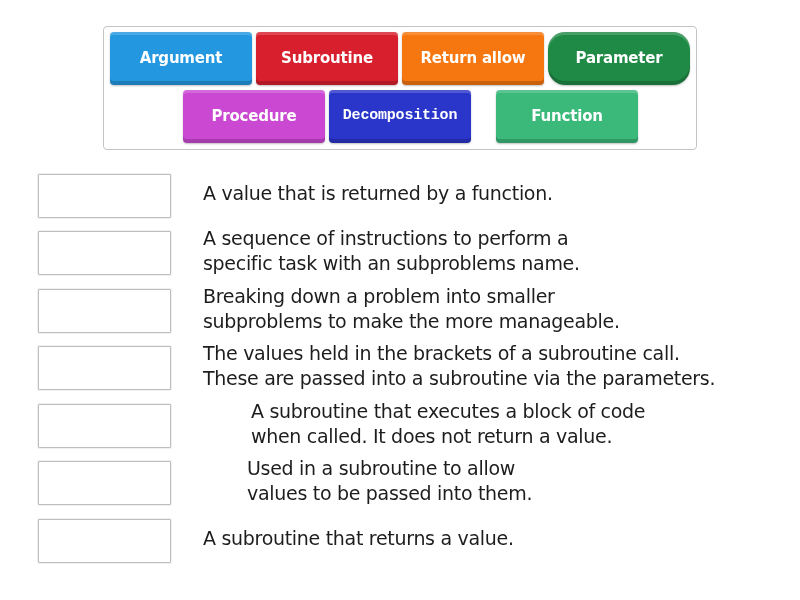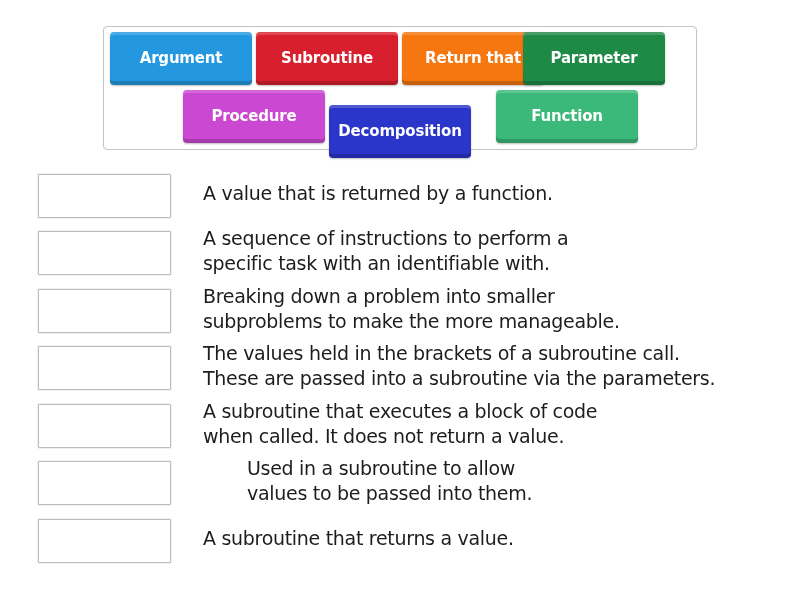--- a/index.html
+++ b/index.html
@@ -40,49 +40,49 @@
 <div class="stage">
   <div class="tile-tray"></div>
   <div id="tiles">
       <div class="tile" style="left: 110px; top: 32px; background: linear-gradient(rgb(35, 152, 224) 0%, rgb(35, 152, 224) 100%);">
         <span>Argument</span>
       </div>
       <div class="tile" style="left: 256px; top: 32px; background: linear-gradient(rgb(216, 31, 46) 0%, rgb(216, 31, 46) 100%);">
         <span>Subroutine</span>
       </div>
       <div class="tile" style="left: 402px; top: 32px; background: linear-gradient(rgb(246, 118, 15) 0%, rgb(246, 118, 15) 100%);">
-        <span>Return that</span>
+        <span>Return allow</span>
       </div>
-      <div class="tile" style="left: 523px; top: 32px; background: linear-gradient(rgb(31, 138, 70) 0%, rgb(31, 138, 70) 100%);">
+      <div class="tile" style="left: 548px; top: 32px; background: linear-gradient(rgb(31, 138, 70) 0%, rgb(31, 138, 70) 100%); border-radius: 17px;">
         <span>Parameter</span>
       </div>
       <div class="tile" style="left: 183px; top: 90px; background: linear-gradient(rgb(203, 72, 211) 0%, rgb(203, 72, 211) 100%);">
         <span>Procedure</span>
       </div>
-      <div class="tile" style="left: 329px; top: 105px; background: linear-gradient(rgb(42, 53, 201) 0%, rgb(42, 53, 201) 100%);">
+      <div class="tile" style="left: 329px; top: 90px; background: linear-gradient(rgb(42, 53, 201) 0%, rgb(42, 53, 201) 100%); font-family: Liberation Mono, monospace;">
         <span>Decomposition</span>
       </div>
       <div class="tile" style="left: 496px; top: 90px; background: linear-gradient(rgb(58, 185, 122) 0%, rgb(58, 185, 122) 100%);">
         <span>Function</span>
       </div>
     </div>
   <div id="rows" class="rows">
       <div class="drop-box" style="top: 174px;"></div>
       <div class="desc" style="top: 181px;">A value that is returned by a function.</div>
       <div class="drop-box" style="top: 231px;"></div>
       <div class="desc" style="top: 226px;">A sequence of instructions to perform a
-specific task with an identifiable with.</div>
+specific task with an subproblems name.</div>
       <div class="drop-box" style="top: 289px;"></div>
       <div class="desc" style="top: 284px;">Breaking down a problem into smaller
 subproblems to make the more manageable.</div>
       <div class="drop-box" style="top: 346px;"></div>
       <div class="desc" style="top: 341px;">The values held in the brackets of a subroutine call.
 These are passed into a subroutine via the parameters.</div>
       <div class="drop-box" style="top: 404px;"></div>
-      <div class="desc" style="top: 399px;">A subroutine that executes a block of code
+      <div class="desc" style="top: 399px; margin-left: 48px;">A subroutine that executes a block of code
 when called. It does not return a value.</div>
       <div class="drop-box" style="top: 461px;"></div>
       <div class="desc" style="top: 456px; margin-left: 44px;">Used in a subroutine to allow
 values to be passed into them.</div>
       <div class="drop-box" style="top: 519px;"></div>
       <div class="desc" style="top: 526px;">A subroutine that returns a value.</div>
     </div>
 </div>
 
 </body></html>

